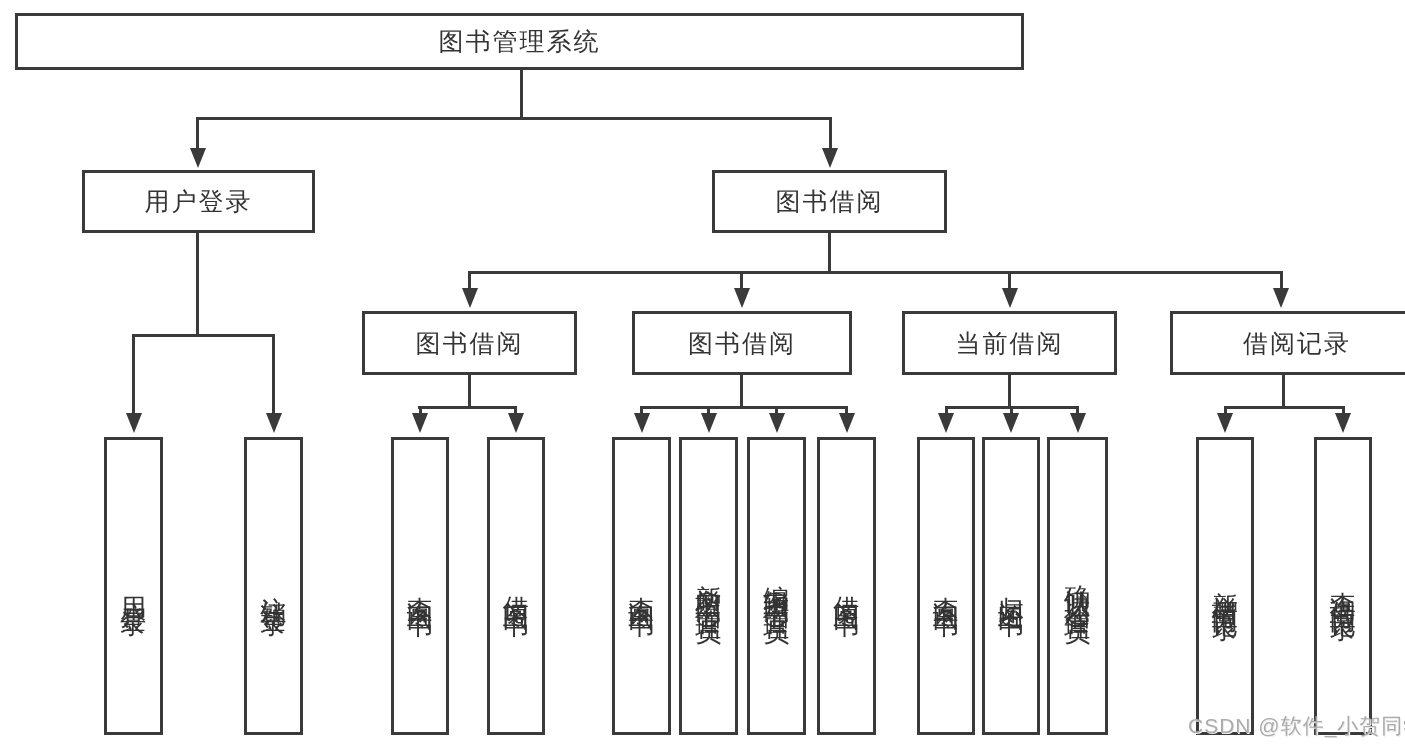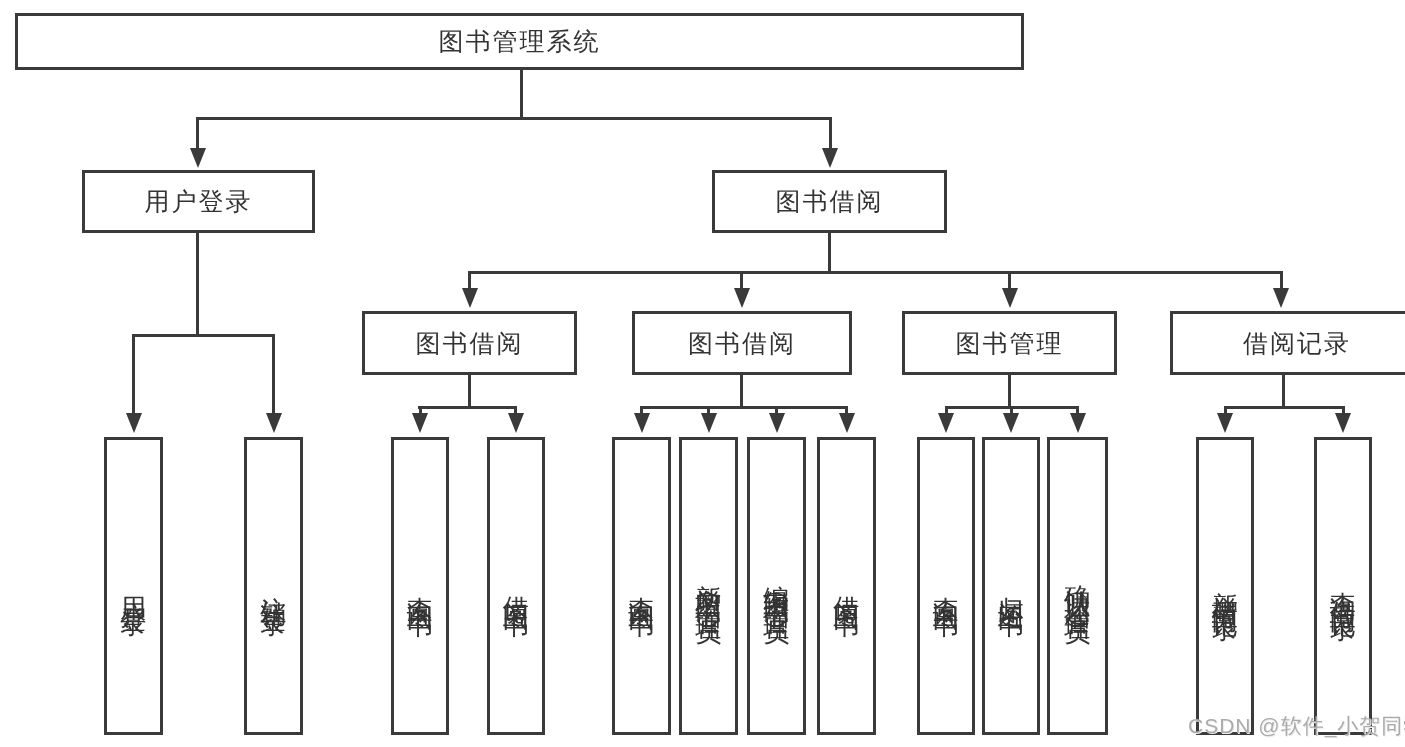--- a/index.html
+++ b/index.html
@@ -96,21 +96,21 @@
     <span>图书借阅</span>
   </div>
 
   <div class="bx h" style="left:362px;top:311px;width:215px;height:64px;">
     <span>图书借阅</span>
   </div>
   <div class="bx h" style="left:632px;top:311px;width:220px;height:64px;">
     <span>图书借阅</span>
   </div>
   <div class="bx h" style="left:902px;top:311px;width:215px;height:64px;">
-    <span>图书管理</span>
+    <span>当前借阅</span>
   </div>
   <div class="bx h" style="left:1170px;top:311px;width:254px;height:64px;">
     <span>借阅记录</span>
   </div>
 
   <div class="bx v" style="left:104px;top:437px;width:59px;height:298px;">
     <span>用户登录</span>
   </div>
   <div class="bx v" style="left:244px;top:437px;width:59px;height:298px;">
     <span>注销登录</span>

